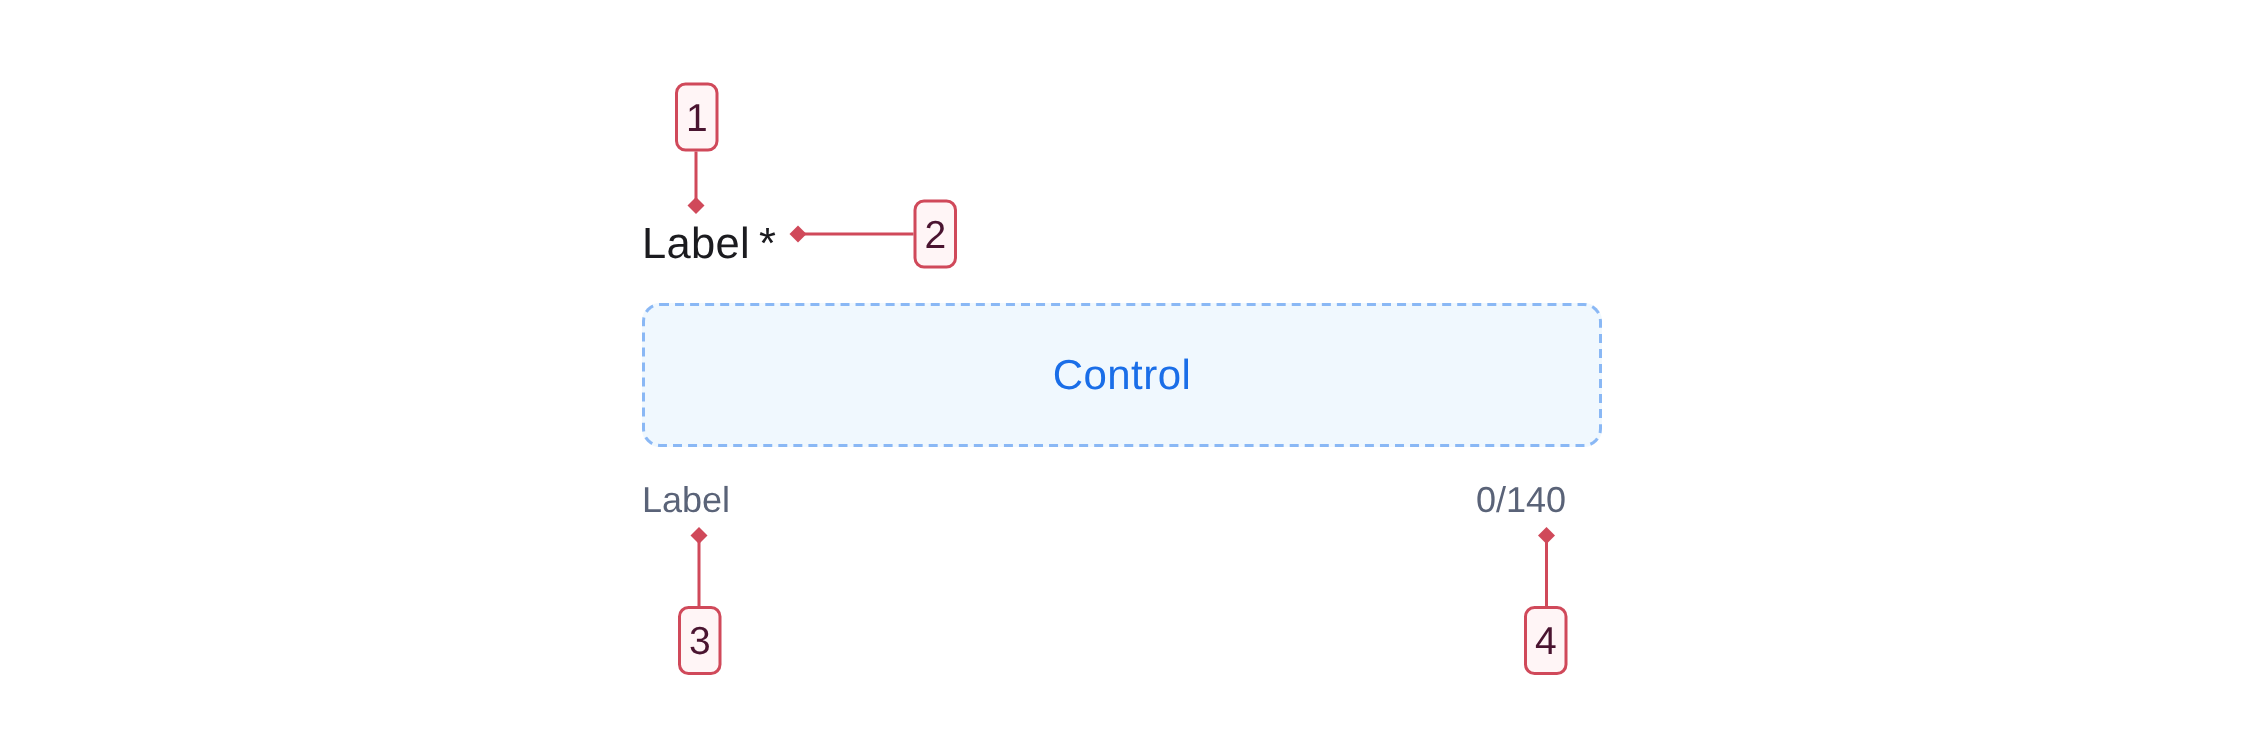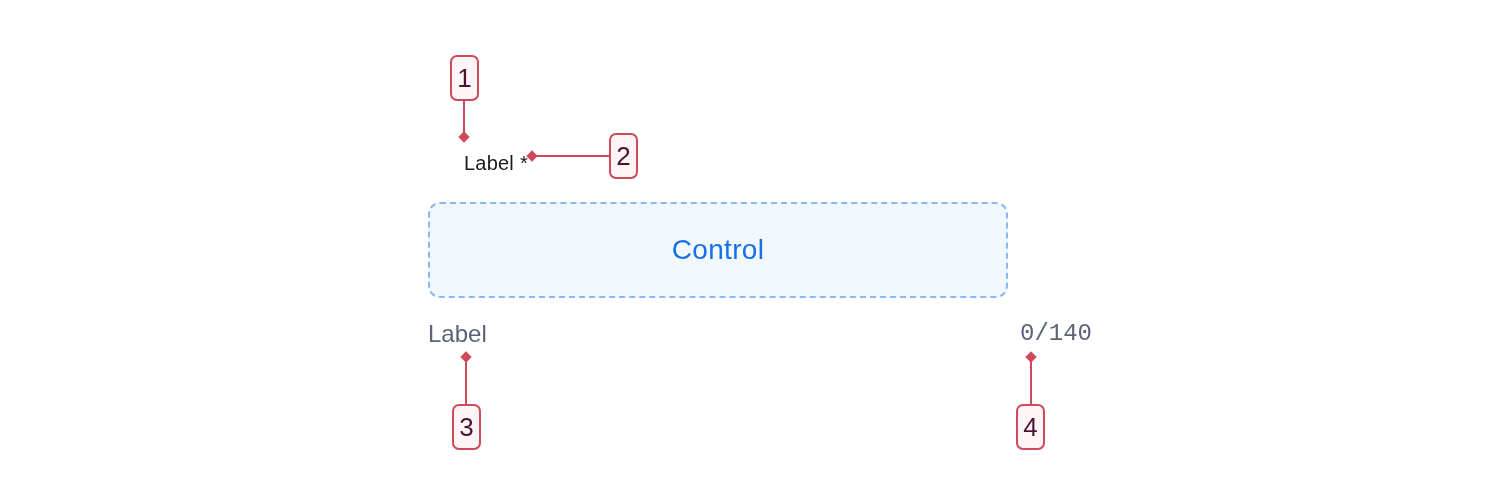--- a/index.html
+++ b/index.html
@@ -12,35 +12,34 @@
       height: 498px;
       position: relative;
       overflow: hidden;
       font-family: "Liberation Sans", "DejaVu Sans", sans-serif;
     }
     .abs { position: absolute; }
 
     .field-label {
       left: 428px;
       top: 146px;
-      font-size: 20px;
+      font-size: 29px;
       line-height: 34px;
       color: #1b1b1f;
       letter-spacing: 0.2px;
       white-space: nowrap;
-      margin-left: 36px;
     }
     .field-label .req {
       margin-left: 6px;
     }
 
     .control-box {
       left: 428px;
       top: 202px;
-      width: 580px;
+      width: 640px;
       height: 96px;
       box-sizing: border-box;
       border: 2px dashed #8ab8f5;
       border-radius: 12px;
       background: #f0f8fe;
       display: flex;
       align-items: center;
       justify-content: center;
     }
     .control-text {
@@ -50,27 +49,26 @@
     }
 
     .helper-text {
       left: 428px;
       top: 318px;
       font-size: 24px;
       line-height: 32px;
       color: #5a6378;
     }
     .counter-text {
-      right: 404px;
+      right: 452px;
       top: 318px;
       font-size: 24px;
       line-height: 32px;
       color: #5a6378;
       text-align: right;
-      font-family: Liberation Mono, monospace;
     }
 
     
     .badge {
       width: 29px;
       height: 46px;
       box-sizing: border-box;
       border: 2px solid #d0495a;
       border-radius: 7px;
       background: #fff5f6;

